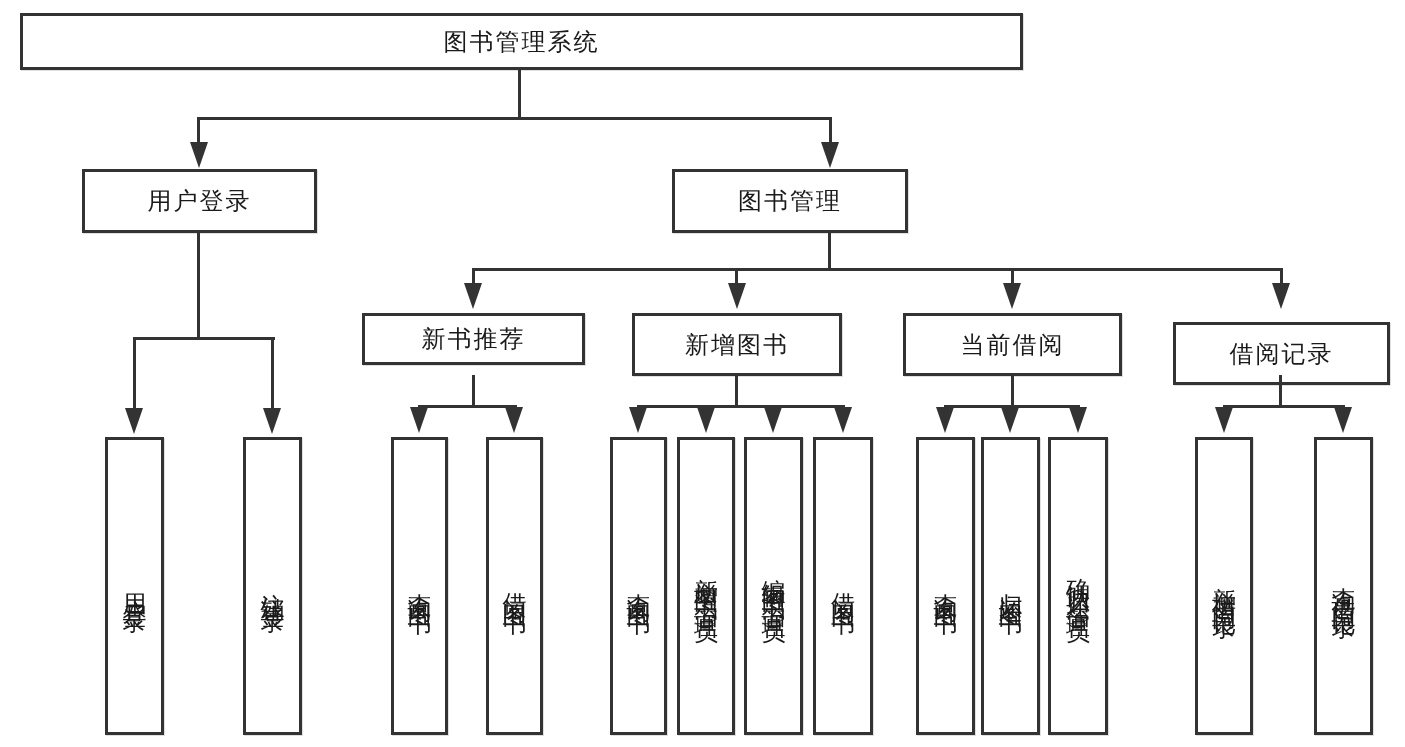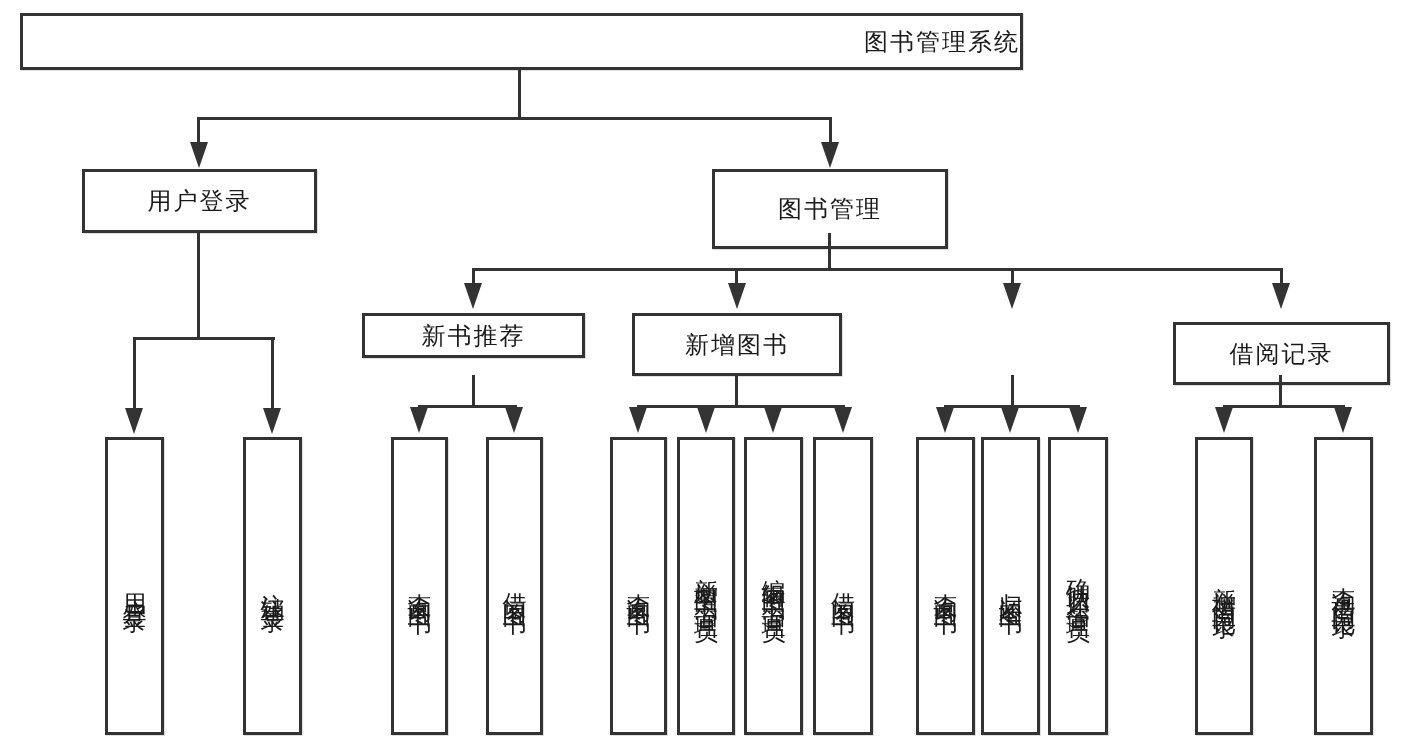--- a/index.html
+++ b/index.html
@@ -69,36 +69,39 @@
     white-space: nowrap;
     z-index: 5;
     letter-spacing: 1px;
   }
 </style>
 </head>
 <body>
 
 <div id="canvas">
 
-  <div class="box hbox" style="left:20px; top:13px; width:1003px; height:57px;justify-content:flex-end;">
+  <div class="box hbox" style="left:20px; top:13px; width:1003px; height:57px;">
     <span>图书管理系统</span>
   </div>
 
   <div class="box hbox" style="left:82px; top:169px; width:235px; height:64px;">
     <span>用户登录</span>
   </div>
-  <div class="box hbox" style="left:712px; top:169px; width:236px; height:80px;">
+  <div class="box hbox" style="left:672px; top:169px; width:236px; height:64px;">
     <span>图书管理</span>
   </div>
 
-  <div class="box hbox" style="left:362px; top:313px; width:223px; height:45px;">
+  <div class="box hbox" style="left:362px; top:313px; width:223px; height:52px;">
     <span>新书推荐</span>
   </div>
   <div class="box hbox" style="left:632px; top:313px; width:210px; height:63px;">
     <span>新增图书</span>
+  </div>
+  <div class="box hbox" style="left:903px; top:313px; width:219px; height:63px;">
+    <span>当前借阅</span>
   </div>
   <div class="box hbox" style="left:1173px; top:322px; width:217px; height:63px;">
     <span>借阅记录</span>
   </div>
 
   <div class="box leaf" style="left:105px; top:437px; width:59px; height:298px;">
     <span>用户登录</span>
   </div>
   <div class="box leaf" style="left:243px; top:437px; width:59px; height:298px;">
     <span>注销登录</span>

